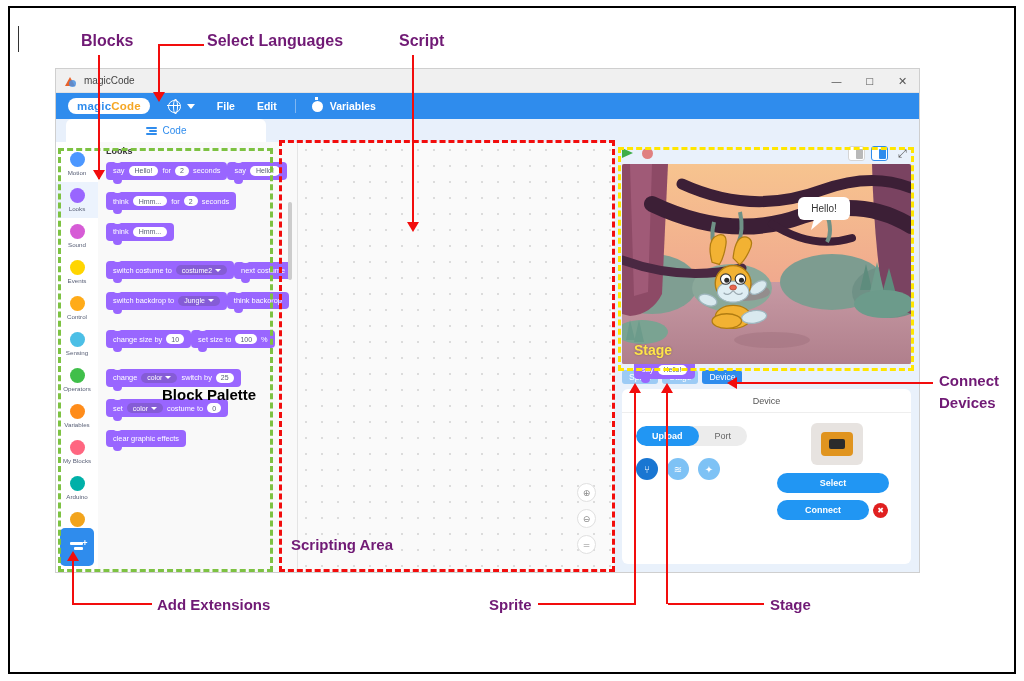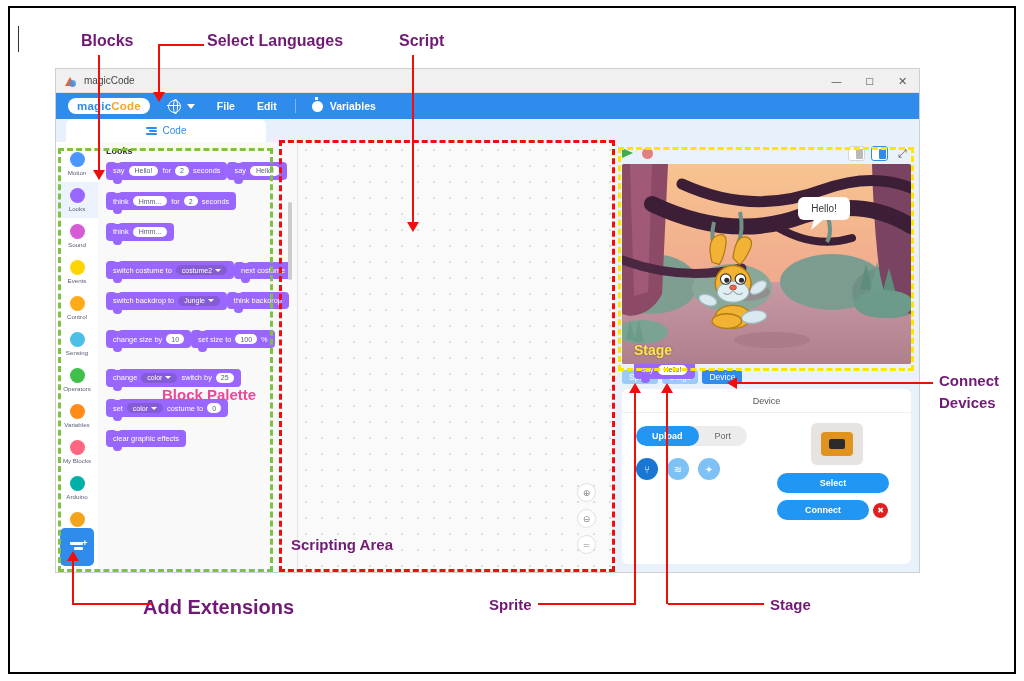--- a/index.html
+++ b/index.html
@@ -205,21 +205,21 @@
   .conn-row{ display:flex; align-items:center; gap:4px;}
   .pbtn.sm{ width:92px; margin-bottom:0;}
   .xbad{ width:15px;height:15px;border-radius:50%;background:#e02020;color:#fff;font-size:8px;
          display:flex;align-items:center;justify-content:center;font-family:"DejaVu Sans", sans-serif;}
 
   
   .dash{ position:absolute; pointer-events:none; }
   .dash-green{ border:3px dashed #7dc242; }
   .dash-red{ border:3px dashed #f20d0d; }
   .dash-yellow{ border:3px dashed #ffe600; }
-  .lbl-green{ position:absolute; color:#ec4899; font-weight:bold; font-size:15px; }
+  .lbl-green{ position:absolute; color:#000000; font-weight:bold; font-size:15px; }
 </style>
 </head>
 <body>
 
 <div class="page-frame"></div>
 <div class="left-tick"></div>
 
 <div class="app-window">
 
   <div class="titlebar">
@@ -551,21 +551,21 @@
 <div class="ann-line" style="left:412px; top:55px; width:2px; height:175px;"></div>
 <div class="arrow-head ah-down" style="left:407px; top:222px;"></div>
 
 <div class="ann" style="left:291px; top:536px; font-size:15px;">Scripting Area</div>
 
 <div class="ann" style="left:939px; top:372px; font-size:15px;">Connect</div>
 <div class="ann" style="left:939px; top:394px; font-size:15px;">Devices</div>
 <div class="ann-line" style="left:735px; top:382px; width:198px; height:2px;"></div>
 <div class="arrow-head ah-left" style="left:727px; top:377px;"></div>
 
-<div class="ann" style="left:143px; top:596px; font-size:20px;">Add Extensions</div>
+<div class="ann" style="left:157px; top:596px; font-size:15px;">Add Extensions</div>
 <div class="ann-line" style="left:72px; top:560px; width:2px; height:45px;"></div>
 <div class="ann-line" style="left:72px; top:603px; width:80px; height:2px;"></div>
 <div class="arrow-head ah-up" style="left:67px; top:551px;"></div>
 
 <div class="ann" style="left:489px; top:596px; font-size:15px;">Sprite</div>
 <div class="ann-line" style="left:538px; top:603px; width:98px; height:2px;"></div>
 <div class="ann-line" style="left:634px; top:392px; width:2px; height:212px;"></div>
 <div class="arrow-head ah-up" style="left:629px; top:383px;"></div>
 
 <div class="ann" style="left:770px; top:596px; font-size:15px;">Stage</div>

